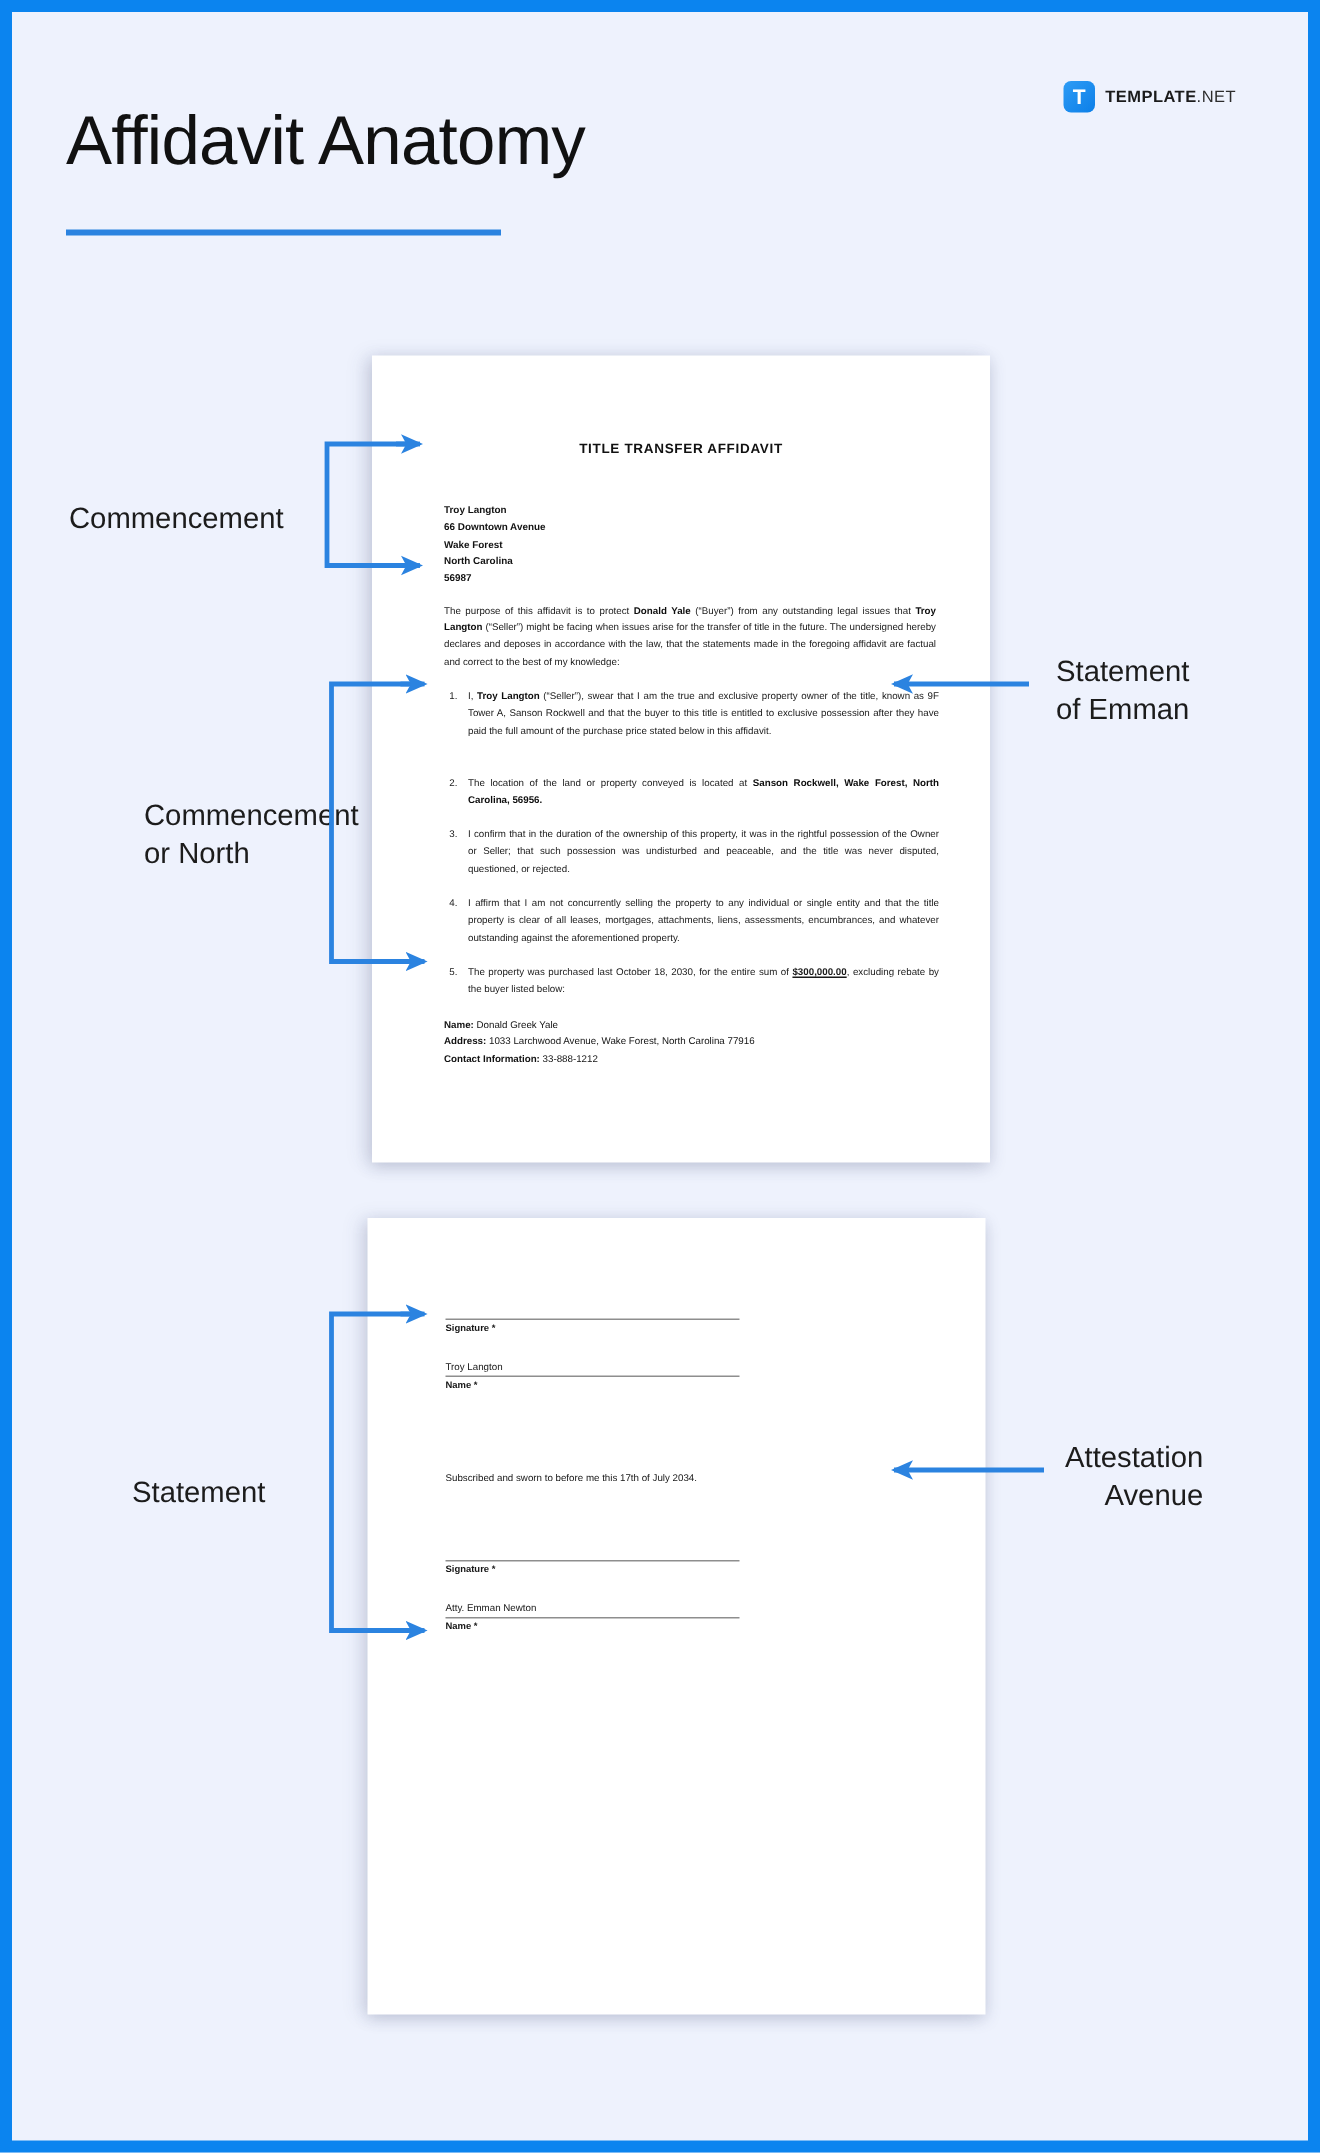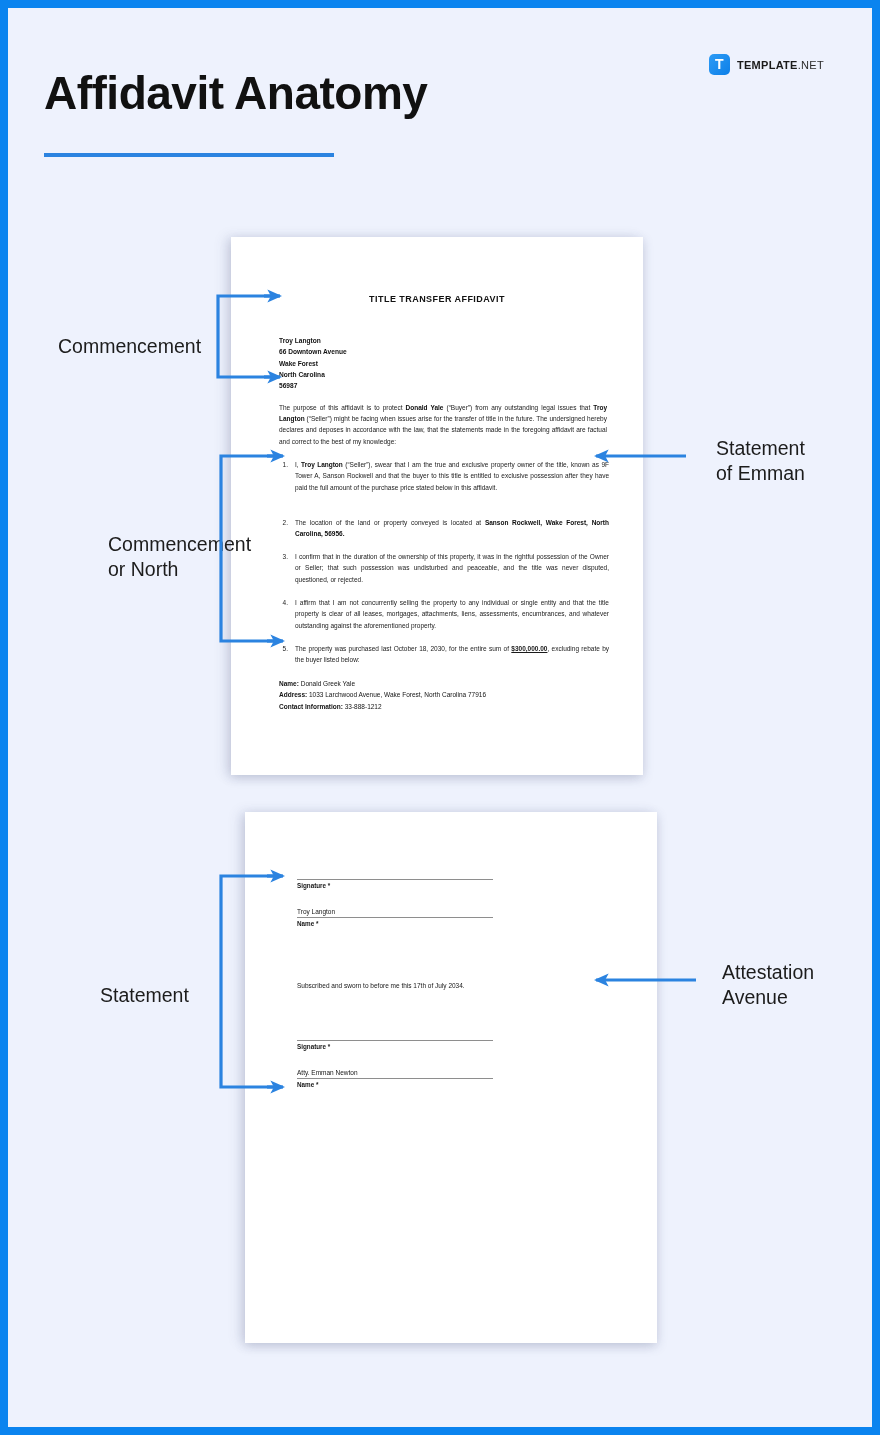--- a/index.html
+++ b/index.html
@@ -23,21 +23,21 @@
     background: #eef2fd;
     overflow: hidden;
   }
 
   
   #page-title {
     position: absolute;
     left: 36px;
     top: 58px;
     font-size: 46px;
-    font-weight: bold;
+    font-weight: normal;
     letter-spacing: -0.5px;
     color: #111111;
     white-space: nowrap;
     text-align: right;
   }
   #title-rule {
     position: absolute;
     left: 36px;
     top: 145px;
     width: 290px;
@@ -74,21 +74,21 @@
   #brand-text .b-bold { font-weight: bold; }
   #brand-text .b-light { font-weight: normal; color: #2c2c2c; }
 
   
   .doc-page {
     position: absolute;
     background: #ffffff;
     box-shadow: 0 3px 10px rgba(60, 70, 110, 0.22),
                 -6px 0 12px rgba(60, 70, 110, 0.10);
   }
-  #doc-page-1 { left: 223px; top: 229px; width: 412px; height: 538px; }
+  #doc-page-1 { left: 240px; top: 229px; width: 412px; height: 538px; }
   #doc-page-2 { left: 237px; top: 804px; width: 412px; height: 531px; }
 
   
   #doc-heading {
     position: absolute;
     left: 0; right: 0;
     top: 57px;
     text-align: center;
     font-size: 9px;
     font-weight: bold;
@@ -175,27 +175,26 @@
     font-size: 6.5px;
     color: #161616;
   }
 
   
   .anno-label {
     position: absolute;
     font-size: 19.5px;
     color: #1c1c1c;
     line-height: 25px;
-    margin-left: 12px;
   }
   #label-commencement { left: 38px;  top: 326px; }
   #label-affirmation  { left: 88px;  top: 524px; }
   #label-signatures   { left: 80px;  top: 975px; }
   #label-statement    { left: 696px; top: 428px; }
-  #label-attestation  { left: 702px; top: 952px; }
+  #label-attestation  { left: 702px; top: 952px; text-align: right; }
 
   
   #connectors {
     position: absolute;
     left: 0; top: 0;
     width: 864px;
     height: 1419px;
     pointer-events: none;
   }
 </style>

